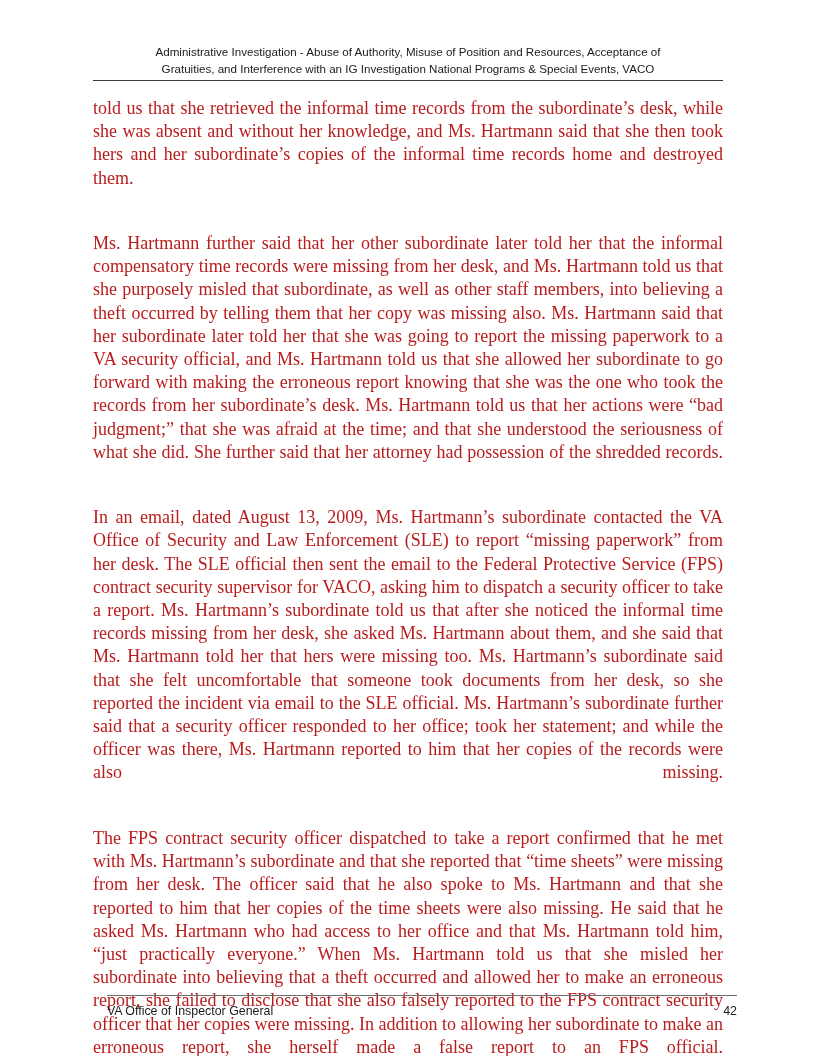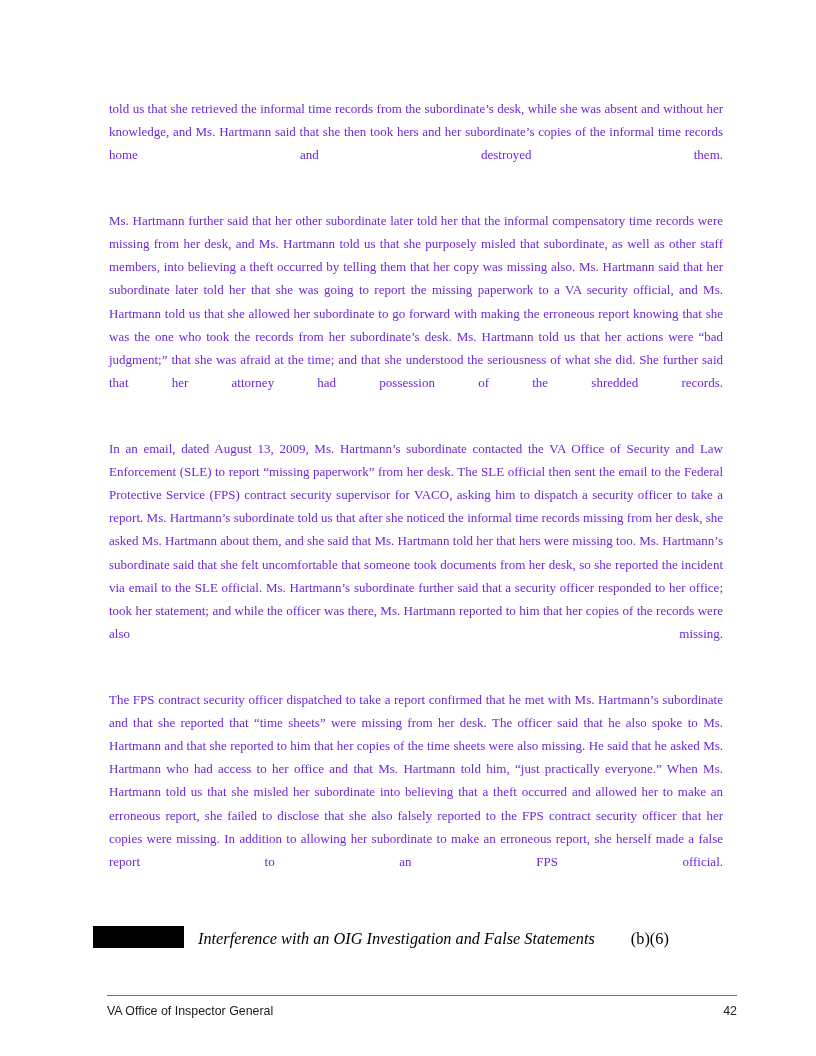--- a/index.html
+++ b/index.html
@@ -50,27 +50,27 @@
 
   
   .body-area {
     position: absolute;
     left: 93px;
     top: 97px;
     width: 630px;
   }
 
   p.para {
-    margin: 0 0 19px 16px;
-    font-size: 13px;
+    margin: 0 0 19px 0;
+    font-size: 18px;
     line-height: 23.2px;
     text-align: justify;
     text-justify: inter-word;
     hyphens: none;
-    color: #6d28d9;
+    color: #b91c1c;
   }
   p.para:last-child { margin-bottom: 0; }
 
   
   p.para::after {
     content: "";
     display: inline-block;
     width: 100%;
   }
 
@@ -122,20 +122,25 @@
     font-family: "Liberation Sans", "DejaVu Sans", sans-serif;
     font-size: 12.4px;
     color: #1b1b1b;
   }
 </style>
 </head>
 <body>
 
 <div class="page">
 
+  <div class="page-header">
+    <div class="hdr-line">Administrative Investigation - Abuse of Authority, Misuse of Position and Resources, Acceptance of</div>
+    <div class="hdr-line">Gratuities, and Interference with an IG Investigation National Programs &amp; Special Events, VACO</div>
+    <div class="hdr-rule"></div>
+  </div>
 
   <div class="body-area">
 
     <p class="para">told us that she retrieved the informal time records from the subordinate’s desk, while she was absent and without her knowledge, and Ms. Hartmann said that she then took hers and her subordinate’s copies of the informal time records home and destroyed them.</p>
     <p class="para">Ms. Hartmann further said that her other subordinate later told her that the informal compensatory time records were missing from her desk, and Ms. Hartmann told us that she purposely misled that subordinate, as well as other staff members, into believing a theft occurred by telling them that her copy was missing also.  Ms. Hartmann said that her subordinate later told her that she was going to report the missing paperwork to a VA security official, and Ms. Hartmann told us that she allowed her subordinate to go forward with making the erroneous report knowing that she was the one who took the records from her subordinate’s desk.  Ms. Hartmann told us that her actions were “bad judgment;” that she was afraid at the time; and that she understood the seriousness of what she did.  She further said that her attorney had possession of the shredded records.</p>
     <p class="para">In an email, dated August 13, 2009, Ms. Hartmann’s subordinate contacted the VA Office of Security and Law Enforcement (SLE) to report “missing paperwork” from her desk.  The SLE official then sent the email to the Federal Protective Service (FPS) contract security supervisor for VACO, asking him to dispatch a security officer to take a report.  Ms. Hartmann’s subordinate told us that after she noticed the informal time records missing from her desk, she asked Ms. Hartmann about them, and she said that Ms. Hartmann told her that hers were missing too.  Ms. Hartmann’s subordinate said that she felt uncomfortable that someone took documents from her desk, so she reported the incident via email to the SLE official.  Ms. Hartmann’s subordinate further said that a security officer responded to her office; took her statement; and while the officer was there, Ms. Hartmann reported to him that her copies of the records were also missing.</p>
     <p class="para">The FPS contract security officer dispatched to take a report confirmed that he met with Ms. Hartmann’s subordinate and that she reported that “time sheets” were missing from her desk.  The officer said that he also spoke to Ms. Hartmann and that she reported to him that her copies of the time sheets were also missing.  He said that he asked Ms. Hartmann who had access to her office and that Ms. Hartmann told him, “just practically everyone.”  When Ms. Hartmann told us that she misled her subordinate into believing that a theft occurred and allowed her to make an erroneous report, she failed to disclose that she also falsely reported to the FPS contract security officer that her copies were missing.  In addition to allowing her subordinate to make an erroneous report, she herself made a false report to an FPS official.</p>
 
     <div class="section-heading">
       <span class="redaction-block"></span>

